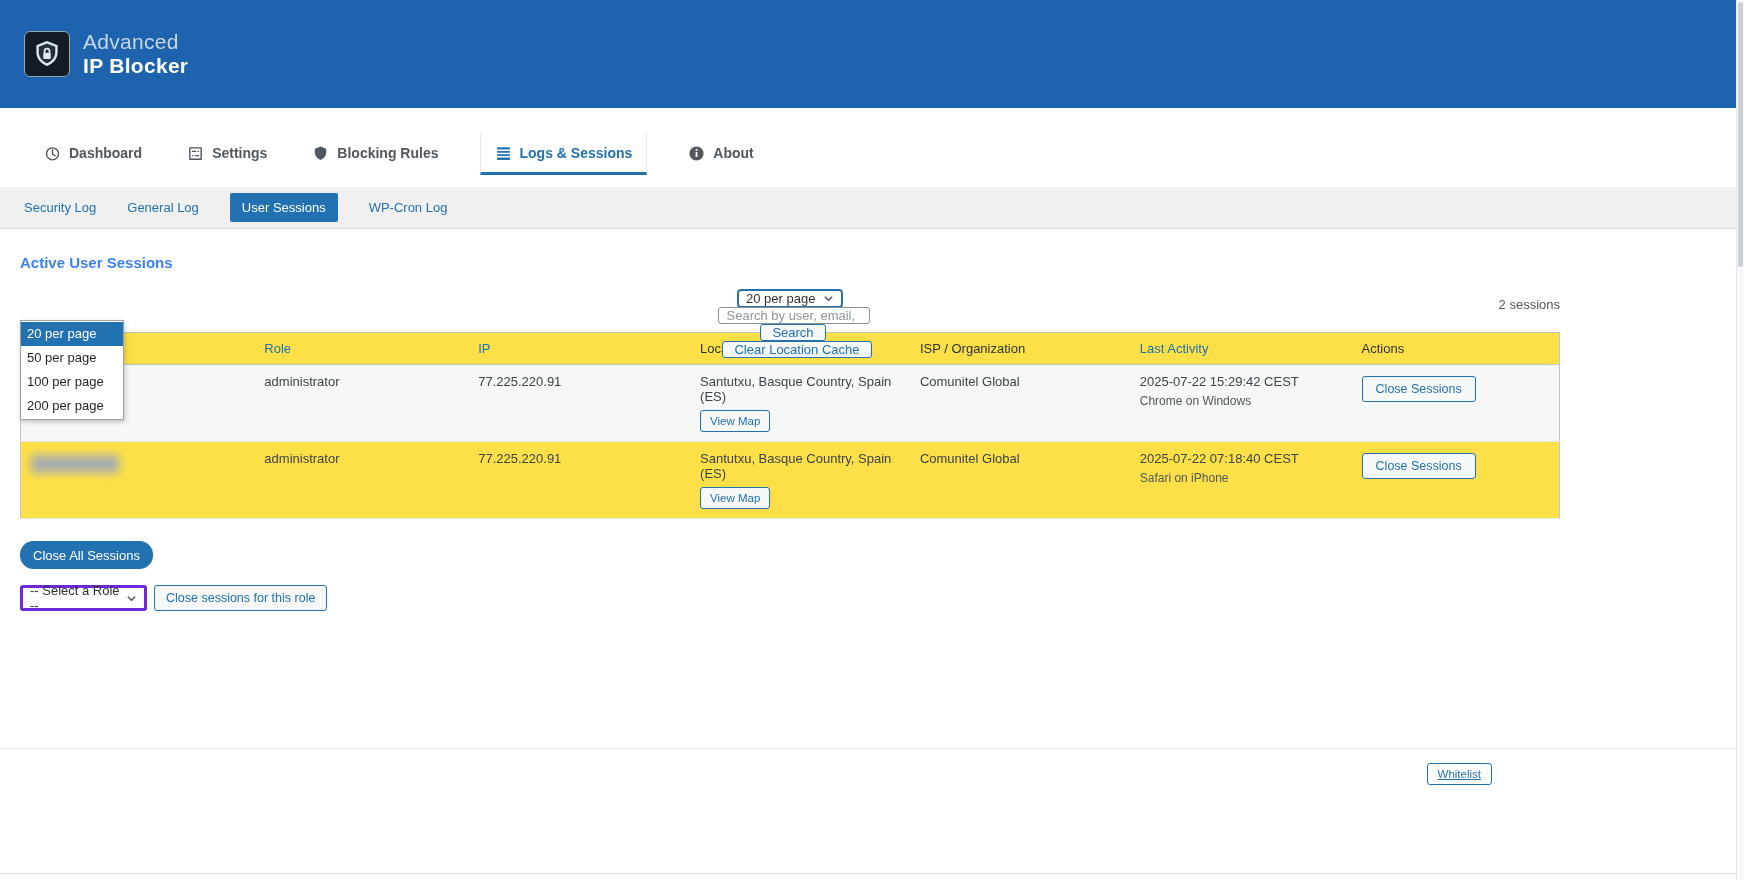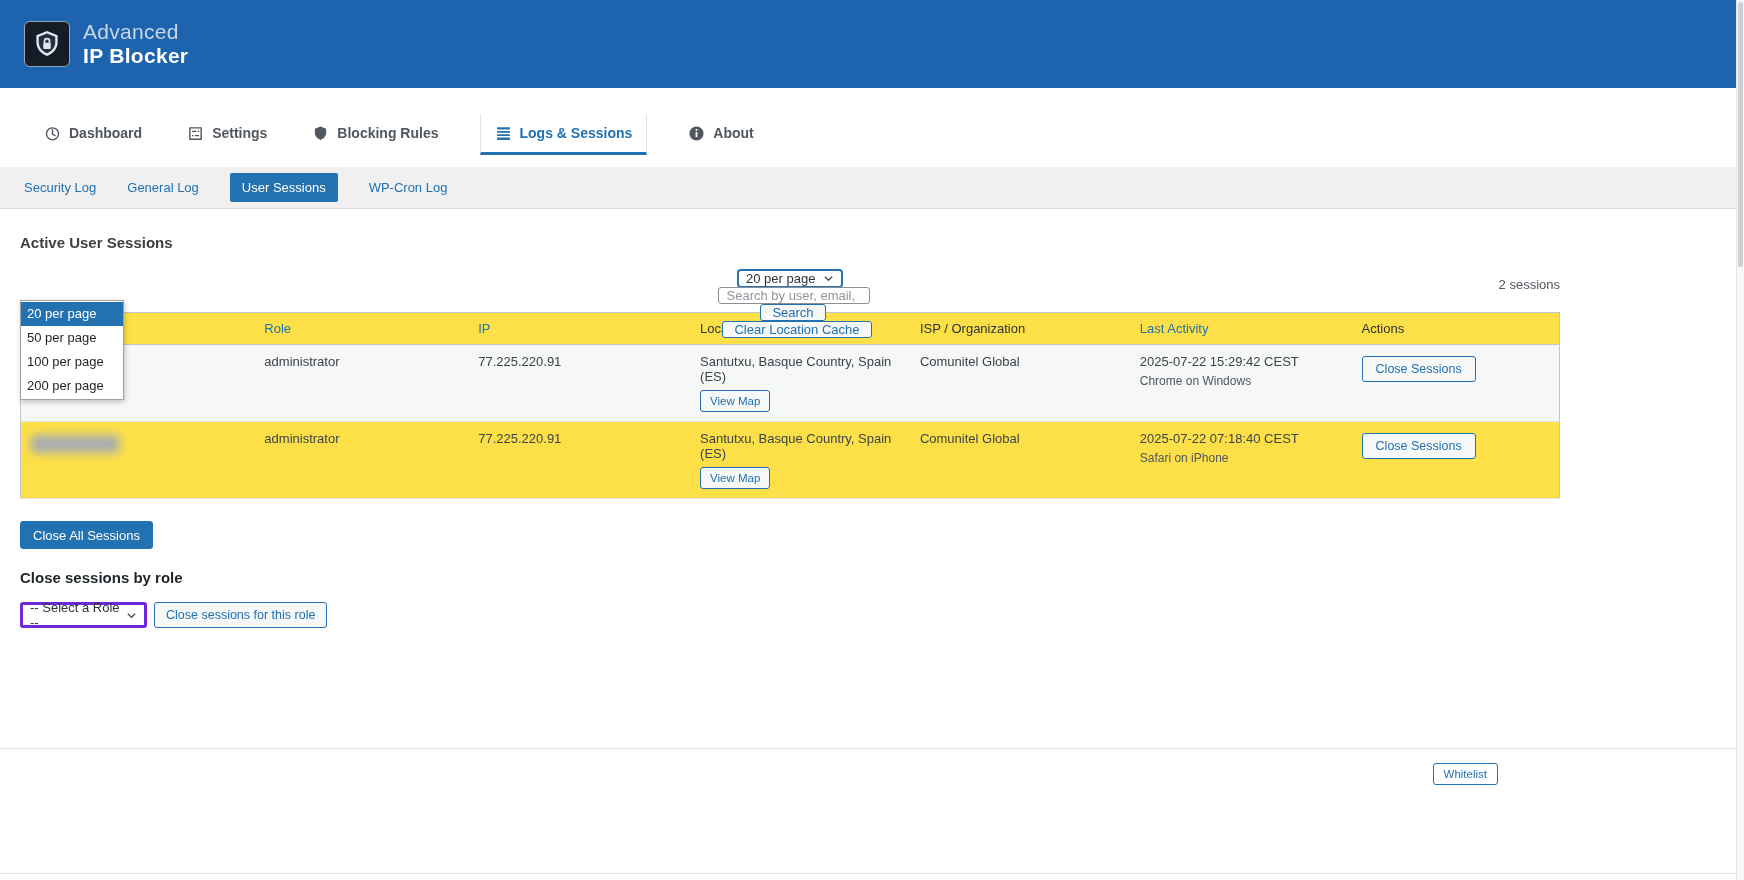--- a/index.html
+++ b/index.html
@@ -6,21 +6,21 @@
   html, body { width: 1744px; height: 880px; }
   body {
     font-family: "Liberation Sans", sans-serif;
     background: #ffffff;
     color: #3c434a;
     position: relative;
     overflow: hidden;
   }
 
   
-  .app-header { height: 88px; background: #1e63ae; display: flex; align-items: center; padding: 0 24px; }
+  .app-header { height: 108px; background: #1e63ae; display: flex; align-items: center; padding: 0 24px; }
   .logo-box { width: 46px; height: 46px; border-radius: 6px; background: #151c26; border: 1px solid #93a7bb;
               display: flex; align-items: center; justify-content: center; margin-right: 13px; flex: none; }
   .brand-line1 { font-size: 21px; color: #c7d6e6; font-weight: 400; letter-spacing: .3px; line-height: 1.15; }
   .brand-line2 { font-size: 21px; color: #ffffff; font-weight: 700; letter-spacing: .3px; line-height: 1.15; }
 
   
   .tabbar { display: flex; align-items: stretch; height: 41px; margin-top: 26px; padding-left: 40px; }
   .tab { display: flex; align-items: center; margin-right: 37px; font-size: 14px; font-weight: 600;
          color: #50575e; border-bottom: 3px solid transparent; padding: 0 4px; cursor: pointer; }
   .tab .ticon { width: 17px; height: 17px; margin-right: 8px; display: inline-flex; flex: none; }
@@ -29,21 +29,21 @@
            margin-left: 9px; border-radius: 50%; background: #cf4a45; color: #fff; font-size: 11px; font-weight: 400; }
 
   
   .subtabs { height: 42px; background: #f0f0f1; border-bottom: 1px solid #dcdcde; display: flex;
              align-items: center; padding-left: 24px; margin-top: 12px; }
   .subtab { font-size: 13px; color: #2271b1; margin-right: 31px; cursor: pointer; }
   .subtab.active { background: #2271b1; color: #fff; padding: 7px 12px; border-radius: 2px; }
 
   
   .content { position: relative; width: 1540px; margin-left: 20px; }
-  .page-title { margin-top: 25px; font-size: 15px; font-weight: 700; color: #404040; }
+  .page-title { margin-top: 25px; font-size: 15px; font-weight: 700; color: #3b82f6; }
 
   .controls { position: relative; margin-top: 19px; height: 28px; display: flex; align-items: center; flex-direction: column; }
   .selectbox { height: 28px; background: #fff; border-radius: 3px; display: flex; align-items: center;
                justify-content: space-between; font-size: 13px; color: #2c3338; padding: 0 7px; cursor: pointer; }
   .selectbox.perpage { width: 104px; border: 1px solid #2271b1; box-shadow: 0 0 0 1px #2271b1; }
   .chev { flex: none; margin-left: 6px; display: inline-flex; }
   .search-input { width: 152px; height: 28px; margin-left: 7px; border: 1px solid #8c8f94; border-radius: 3px;
                   padding: 0 8px; font-size: 13px; color: #2c3338; font-family: inherit; }
   .search-input::placeholder { color: #8f969c; }
   .btn-outline { display: inline-flex; align-items: center; justify-content: center; height: 28px; padding: 0 11px;
@@ -67,32 +67,32 @@
   .sessions-table td { font-size: 13px; color: #3c434a; padding: 9px 10px; vertical-align: top;
                        border-bottom: 1px solid #e2e4e7; }
   tr.striped { background: #f6f7f7; }
   .btn-small { display: inline-block; margin-top: 6px; padding: 4px 9px; font-size: 11.5px; border: 1px solid #2271b1;
                color: #2271b1; background: #f6f7f7; border-radius: 3px; cursor: pointer; font-family: inherit; }
   .btn-close { padding: 5px 13px; font-size: 12.5px; margin-top: 2px; }
   .device { margin-top: 5px; font-size: 12px; color: #50575e; }
   .blur-name { width: 88px; height: 18px; margin-top: 4px; background: #a7acb1; border-radius: 2px; filter: blur(5px); }
 
   .btn-primary { margin-top: 22px; height: 28px; padding: 0 12px; background: #2271b1; border: 1px solid #2271b1;
-                 color: #fff; font-size: 13px; border-radius: 3px; cursor: pointer; font-family: inherit;
+                 color: #fff; font-size: 13px; border-radius: 13px; cursor: pointer; font-family: inherit;
                  display: inline-flex; align-items: center; }
 
   .role-title { margin-top: 20px; font-size: 15px; font-weight: 700; color: #1d2327; }
   .role-controls { margin-top: 16px; display: flex; align-items: center; }
   .selectbox.role { width: 127px; height: 26px; border: 3px solid #6d28d9; }
   .btn-role { margin-left: 7px; height: 26px; font-size: 12.5px; }
 
   
   .footer-panel { position: absolute; left: 0; top: 748px; width: 1736px; height: 126px; background: #fff;
                   border-top: 1px solid #e0e2e4; border-bottom: 1px solid #e0e2e4; }
-  .btn-whitelist { position: absolute; top: 14px; right: 238px; height: auto; padding: 4px 10px; font-size: 11.5px; background: #fff; }
+  .btn-whitelist { position: absolute; top: 14px; right: 244px; height: auto; padding: 4px 10px; font-size: 11.5px; background: #fff; text-decoration: underline; }
 
   
   .scrollbar { position: absolute; top: 0; right: 0; width: 8px; height: 880px; background: #f8f9fa;
                border-left: 1px solid #e4e6e8; z-index: 60; }
   .scroll-thumb { position: absolute; top: 2px; left: 1px; width: 5px; height: 265px; background: #cdd0d3; border-radius: 3px; }
 </style>
 </head>
 <body>
 
 <div class="app-header">
@@ -247,21 +247,20 @@
         </td>
         <td>
           <button class="btn-small btn-close">Close Sessions</button>
         </td>
       </tr>
     </tbody>
   </table>
 
   <button class="btn-primary">Close All Sessions</button>
 
-  <div class="role-title">Close sessions by role</div>
 
   <div class="role-controls">
     <div class="selectbox role">
       <span>-- Select a Role --</span>
       <span class="chev">
         <svg viewBox="0 0 12 12" width="11" height="11">
             <path d="M2 4l4 4 4-4" fill="none" stroke="#50575e" stroke-width="1.6"></path>
           </svg>
       </span>
     </div>

